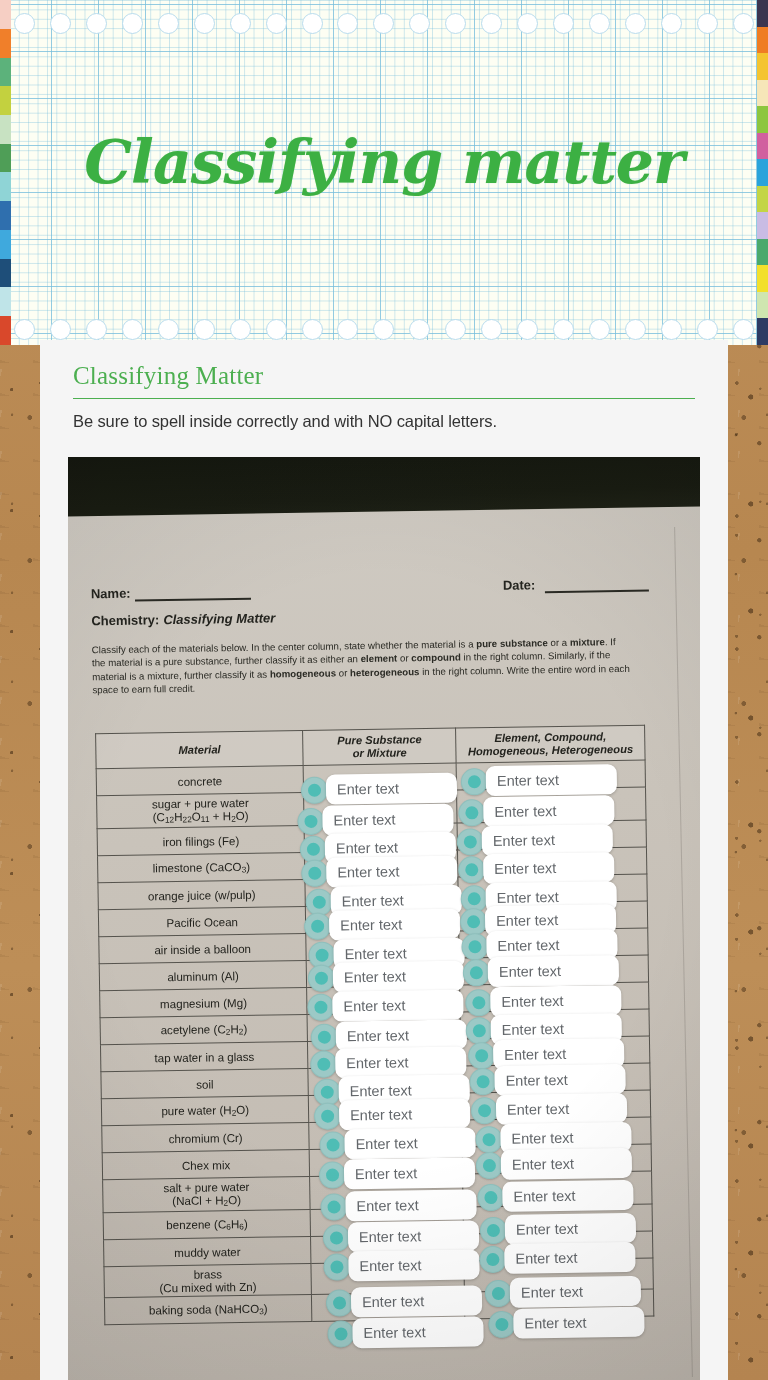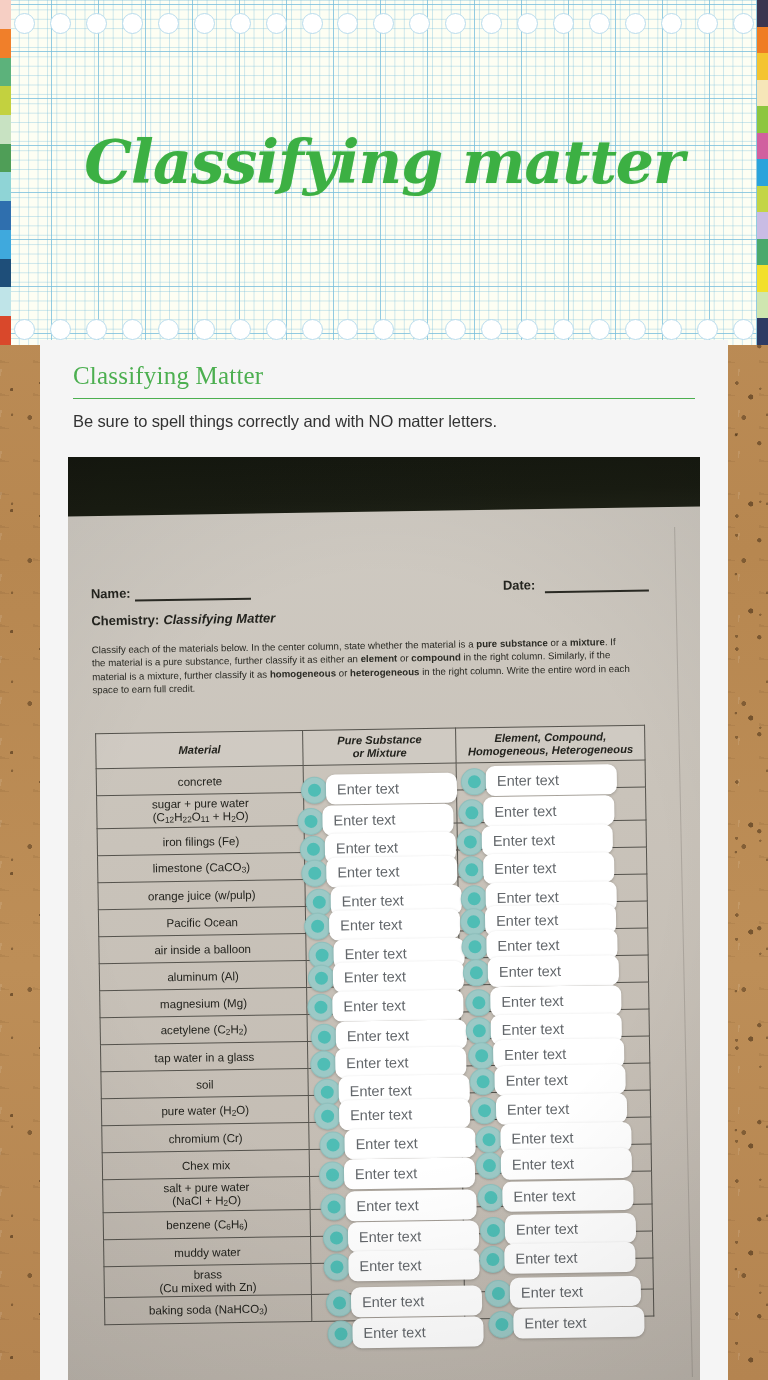--- a/index.html
+++ b/index.html
@@ -345,21 +345,21 @@
       <div class="binder-hole"></div>
     </div>
 
   <div id="banner-title">Classifying matter</div>
 </div>
 
 <div id="content-card">
 
   <div id="lesson-heading">Classifying Matter</div>
   <div id="heading-rule"></div>
-  <div id="lesson-instruction">Be sure to spell things correctly and with NO matter letters.</div>
+  <div id="lesson-instruction">Be sure to spell inside correctly and with NO capital letters.</div>
 
   <div id="worksheet-photo">
 
     <div id="photo-dark-band"></div>
     <div id="photo-paper"></div>
     <div id="photo-paper-edge"></div>
 
     <div id="worksheet-content">
 
       <div class="ws-text" id="ws-name-label">Name:</div>

